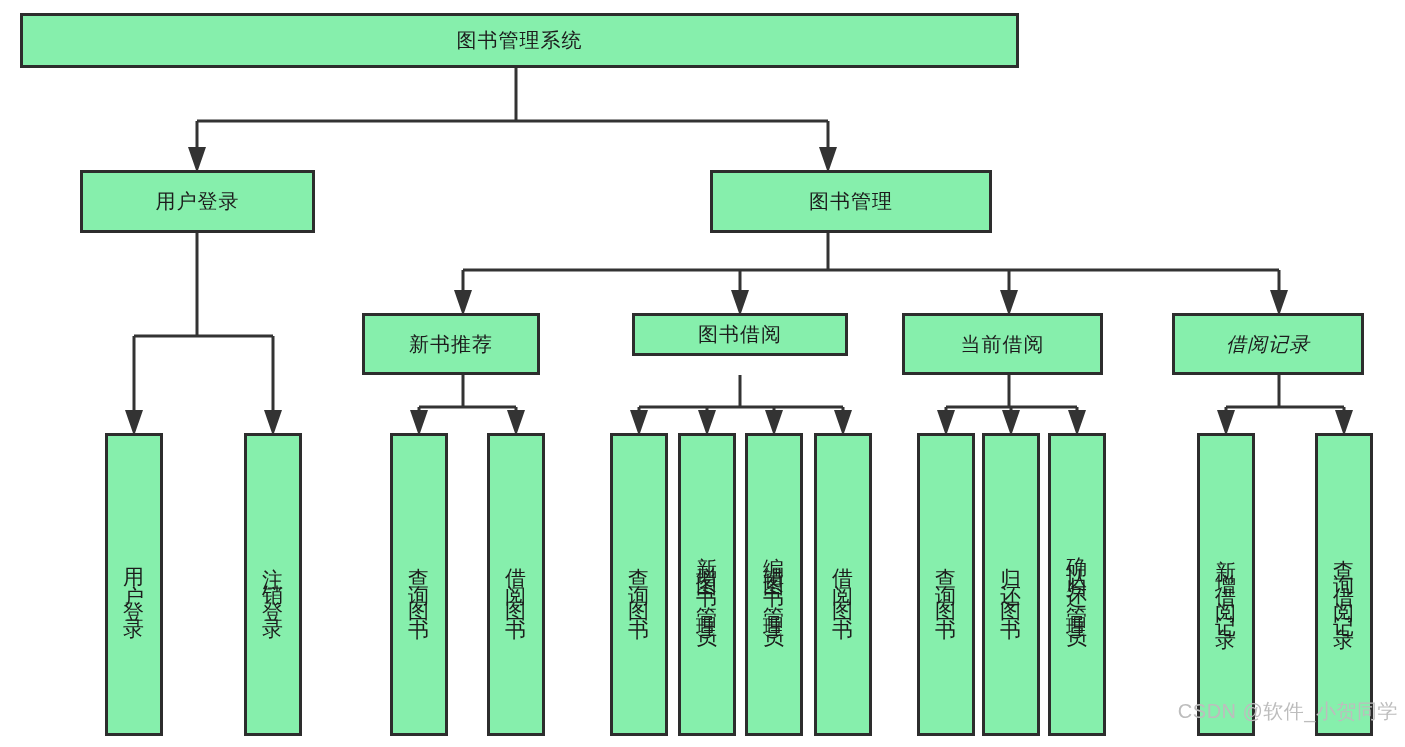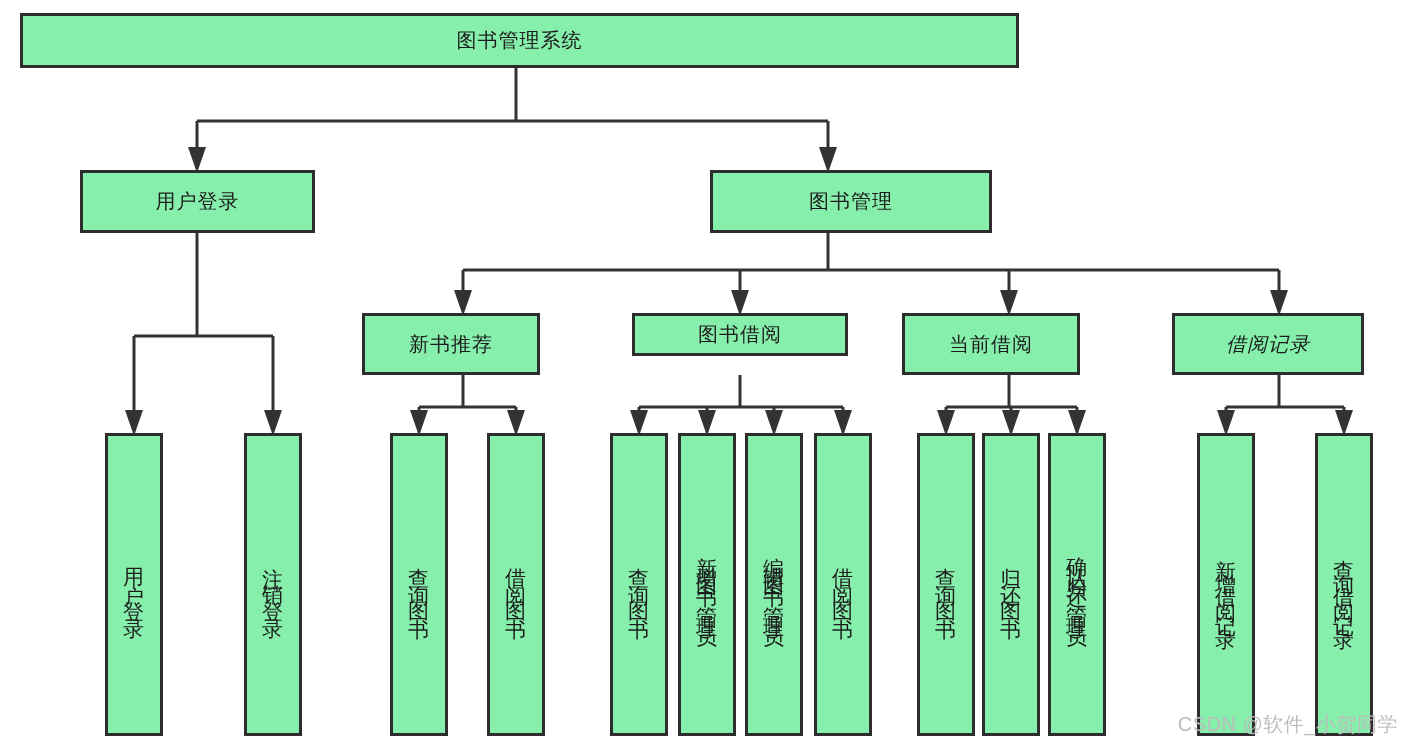--- a/index.html
+++ b/index.html
@@ -16,21 +16,21 @@
     position:absolute;box-sizing:border-box;background:#86efac;
     border:3px solid var(--border);z-index:2;
     display:flex;align-items:center;justify-content:center;
   }
   .hlabel{font-size:20px;letter-spacing:1px;white-space:nowrap;color:var(--text);}
   .vlabel{
     writing-mode:vertical-rl;text-orientation:mixed;
     font-size:21px;line-height:1;color:var(--text);white-space:nowrap;
   }
   #watermark{
-    position:absolute;right:7px;bottom:9px;z-index:6;
+    position:absolute;right:7px;bottom:22px;z-index:6;
     font-size:20px;color:var(--wm);letter-spacing:.5px;white-space:nowrap;
   }
 </style>
 </head>
 <body>
 
 <div id="stage">
   <svg id="connectors" width="1405" height="747">
       <line x1="516" y1="68" x2="516" y2="121" stroke="#333333" stroke-width="3"></line>
       <line x1="197" y1="121" x2="828" y2="121" stroke="#333333" stroke-width="3"></line>
@@ -118,21 +118,21 @@
     </div>
     <div class="node" style="left: 678px; top: 433px; width: 58px; height: 303px;">
       <span class="vlabel" style="letter-spacing: 10px;">新增图书（管理员）</span>
     </div>
     <div class="node" style="left: 745px; top: 433px; width: 58px; height: 303px;">
       <span class="vlabel" style="letter-spacing: 10px;">编辑图书（管理员）</span>
     </div>
     <div class="node" style="left: 814px; top: 433px; width: 58px; height: 303px;">
       <span class="vlabel" style="letter-spacing: 17px;">借阅图书</span>
     </div>
-    <div class="node" style="left: 902px; top: 313px; width: 178px; height: 62px;">
+    <div class="node" style="left: 902px; top: 313px; width: 201px; height: 62px;">
       <span class="hlabel">当前借阅</span>
     </div>
     <div class="node" style="left: 917px; top: 433px; width: 58px; height: 303px;">
       <span class="vlabel" style="letter-spacing: 17px;">查询图书</span>
     </div>
     <div class="node" style="left: 982px; top: 433px; width: 58px; height: 303px;">
       <span class="vlabel" style="letter-spacing: 17px;">归还图书</span>
     </div>
     <div class="node" style="left: 1048px; top: 433px; width: 58px; height: 303px;">
       <span class="vlabel" style="letter-spacing: 10px;">确认归还（管理员）</span>

